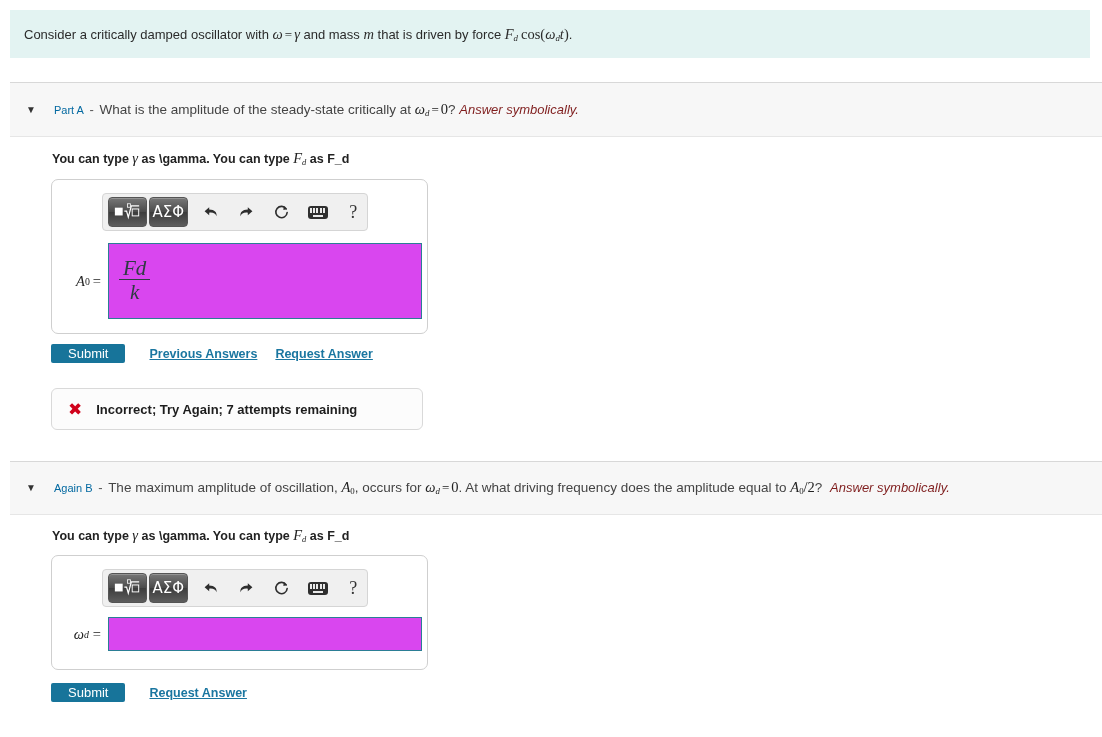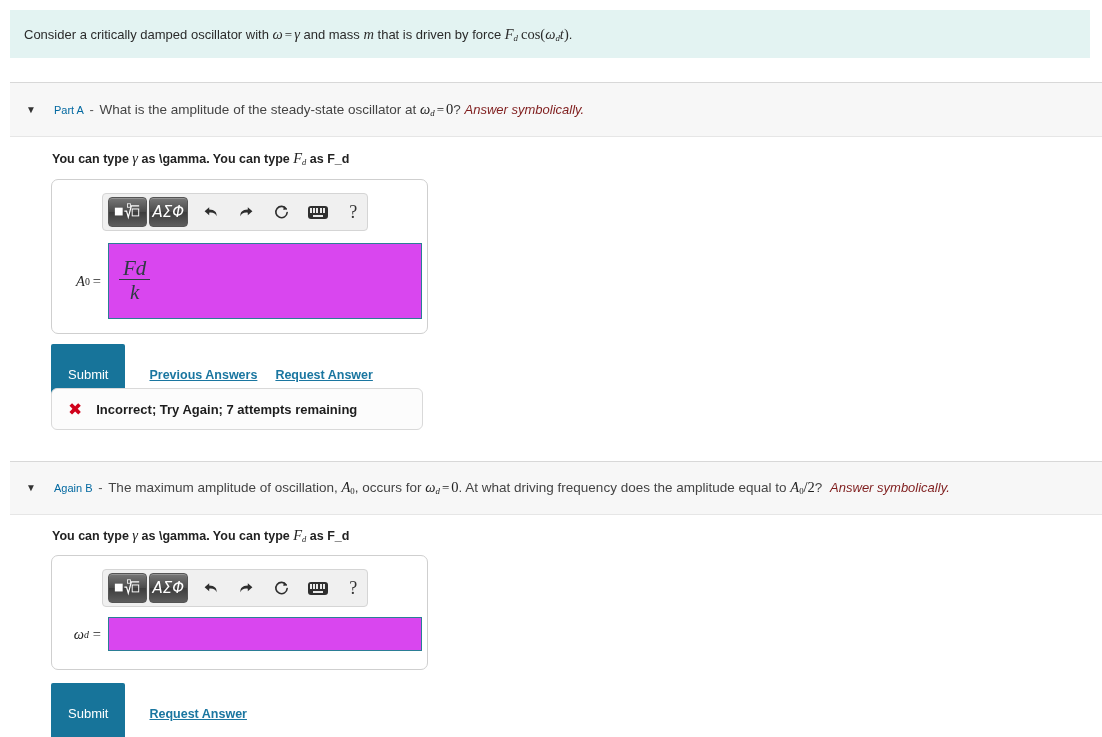--- a/index.html
+++ b/index.html
@@ -64,21 +64,21 @@
     position:absolute;
     background:#f0f0f0;border:1px solid #d5d5d5;border-radius:4px;
     display:flex;align-items:center;
   }
   .tb-btn{
     width:40px;height:28px;margin:0 1px;
     border:1px solid #555;border-radius:4px;
     background:linear-gradient(180deg,#777 0%,#4a4a4a 50%,#3c3c3c 51%,#5d5d5d 100%);
     color:#ffffff;
     display:flex;align-items:center;justify-content:center;
-    cursor:pointer;box-shadow:inset 0 1px 0 rgba(255,255,255,.22);font-style:italic;
+    cursor:pointer;box-shadow:inset 0 1px 0 rgba(255,255,255,.22);
   }
   .tb-btn.first{margin-left:5px;}
   .tb-btn .greek{font-family:"DejaVu Sans", sans-serif;font-size:15px;letter-spacing:0px;}
   .tb-icon{
     width:30px;height:28px;display:flex;align-items:center;justify-content:center;
     color:#2e2e2e;cursor:pointer;
   }
   .tb-icon.gap{margin-left:8px;}
   .tb-help{
     font-family:"Liberation Serif", serif;font-size:18px;color:#333;
@@ -112,21 +112,21 @@
   .frac{display:inline-block;text-align:center;vertical-align:middle;
         font-family:"Liberation Serif", serif;font-style:italic;color:#2e3b42;}
   .frac .num{display:block;font-size:21px;line-height:1.05;padding:0 4px;}
   .frac .den{display:block;font-size:21px;line-height:1.15;padding:0 4px;border-top:1.3px solid #2e3b42;}
 
   
   .submit-row{position:absolute;display:flex;align-items:center;}
   .submit-btn{
     background:#17749a;color:#ffffff;border:none;
     font-family:"Liberation Sans", sans-serif;font-size:13px;
-    padding:23px 17px;border-radius:2px;cursor:pointer;
+    padding:2px 17px;border-radius:2px;cursor:pointer;
   }
   .link{
     color:#1a76a0;font-size:12.5px;font-weight:bold;text-decoration:underline;
     margin-left:24px;cursor:pointer;white-space:nowrap;
   }
 
   
   .feedback{
     position:absolute;
     border:1px solid #d9d9d9;border-radius:6px;background:#fcfcfc;
@@ -148,21 +148,21 @@
     <div class="intro-text">
       <span>Consider a critically damped oscillator with </span><span class="m">ω</span><span class="op">=</span><span class="m">γ</span><span> and mass </span><span class="m">m</span><span> that is driven by force </span><span class="m">F</span><span class="m sub">d</span><span class="mr" style="padding-left:3px">cos</span><span class="mr">(</span><span class="m">ω</span><span class="m sub">d</span><span class="m">t</span><span class="mr">)</span><span>.</span>
     </div>
   </div>
 
   <div class="part-header" style="top:82px;height:53px;">
     <div class="caret">▼</div>
     <div>
       <span class="part-label">Part A</span>
       <span class="part-dash">-</span>
-      <span class="part-body">What is the amplitude of the steady-state oscillator at </span><span class="m">ω</span><span class="m sub">d</span><span class="op">=</span><span class="mr">0</span><span class="part-body">? </span><span class="ital">Answer symbolically.</span>
+      <span class="part-body">What is the amplitude of the steady-state critically at </span><span class="m">ω</span><span class="m sub">d</span><span class="op">=</span><span class="mr">0</span><span class="part-body">? </span><span class="ital">Answer symbolically.</span>
     </div>
   </div>
 
   <div class="hint" style="top:150px;">
     <span>You can type </span><span class="m">γ</span><span> as \gamma. You can type </span><span class="m">F</span><span class="m sub">d</span><span class="mono"> as F_d</span>
   </div>
 
   <div class="answer-card" style="left:51px;top:179px;width:375px;height:153px;">
 
     <div class="math-toolbar" style="left:50px;top:13px;width:264px;height:36px;">

